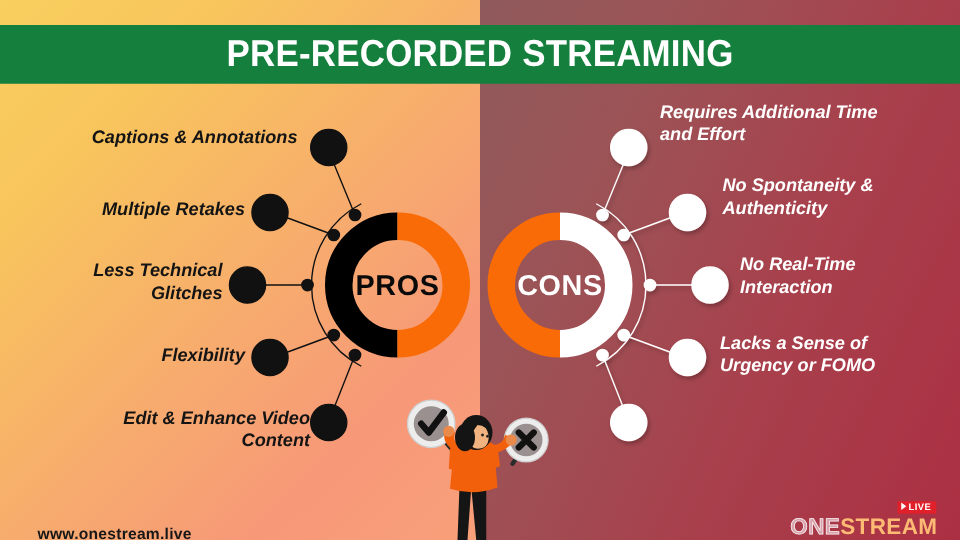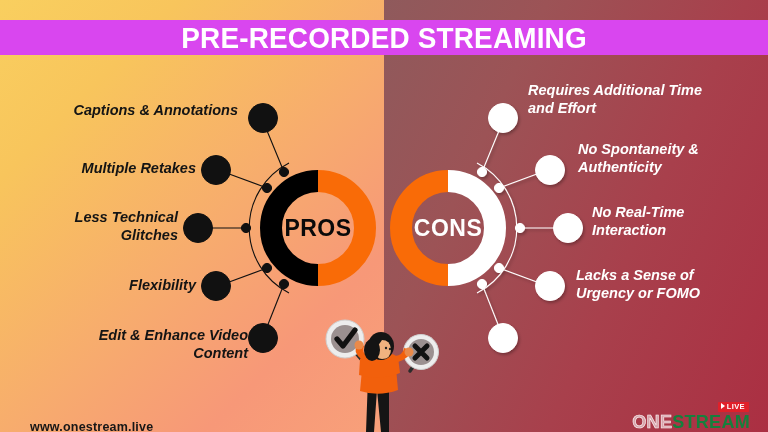--- a/index.html
+++ b/index.html
@@ -18,22 +18,22 @@
   
   .bg-left, .bg-right {
     position:absolute; top:0; bottom:0;
     width:50%;
   }
   .bg-left  { left:0;  background:linear-gradient(135deg,#f9cf5f 0%,#f8c55c 22%,#f7ab6e 55%,#f79878 78%,#f8a07a 100%); }
   .bg-right { right:0; background:linear-gradient(115deg,#8f5a5c 0%,#9c5356 28%,#a8404c 62%,#ab2f42 100%); }
 
   
   .title-band {
-    position:absolute; left:0; right:0; top:20px; height:35px;
-    background:#d946ef;
+    position:absolute; left:0; right:0; top:20px; height:47px;
+    background:#15803d;
     display:flex; align-items:center; justify-content:center;
     z-index:6;
   }
   .title-band h1 {
     color:#fff;
     font-size:30px;
     font-weight:900;
     letter-spacing:0.2px;
     transform:scaleX(0.93);
     font-family:"Liberation Sans", sans-serif;
@@ -94,21 +94,21 @@
   .logo .wordmark {
     font-size:18px;
     font-weight:bold;
     letter-spacing:0.3px;
     white-space:nowrap;
   }
   .logo .one {
     color:rgba(255,255,255,0.55);
     -webkit-text-stroke:0.6px rgba(255,255,255,0.9);
   }
-  .logo .stream { color:#15803d; }
+  .logo .stream { color:#fdba74; }
 </style>
 </head>
 <body>
 
 <div id="stage">
 
   <div class="bg-left"></div>
   <div class="bg-right"></div>
 
   <div class="title-band">

